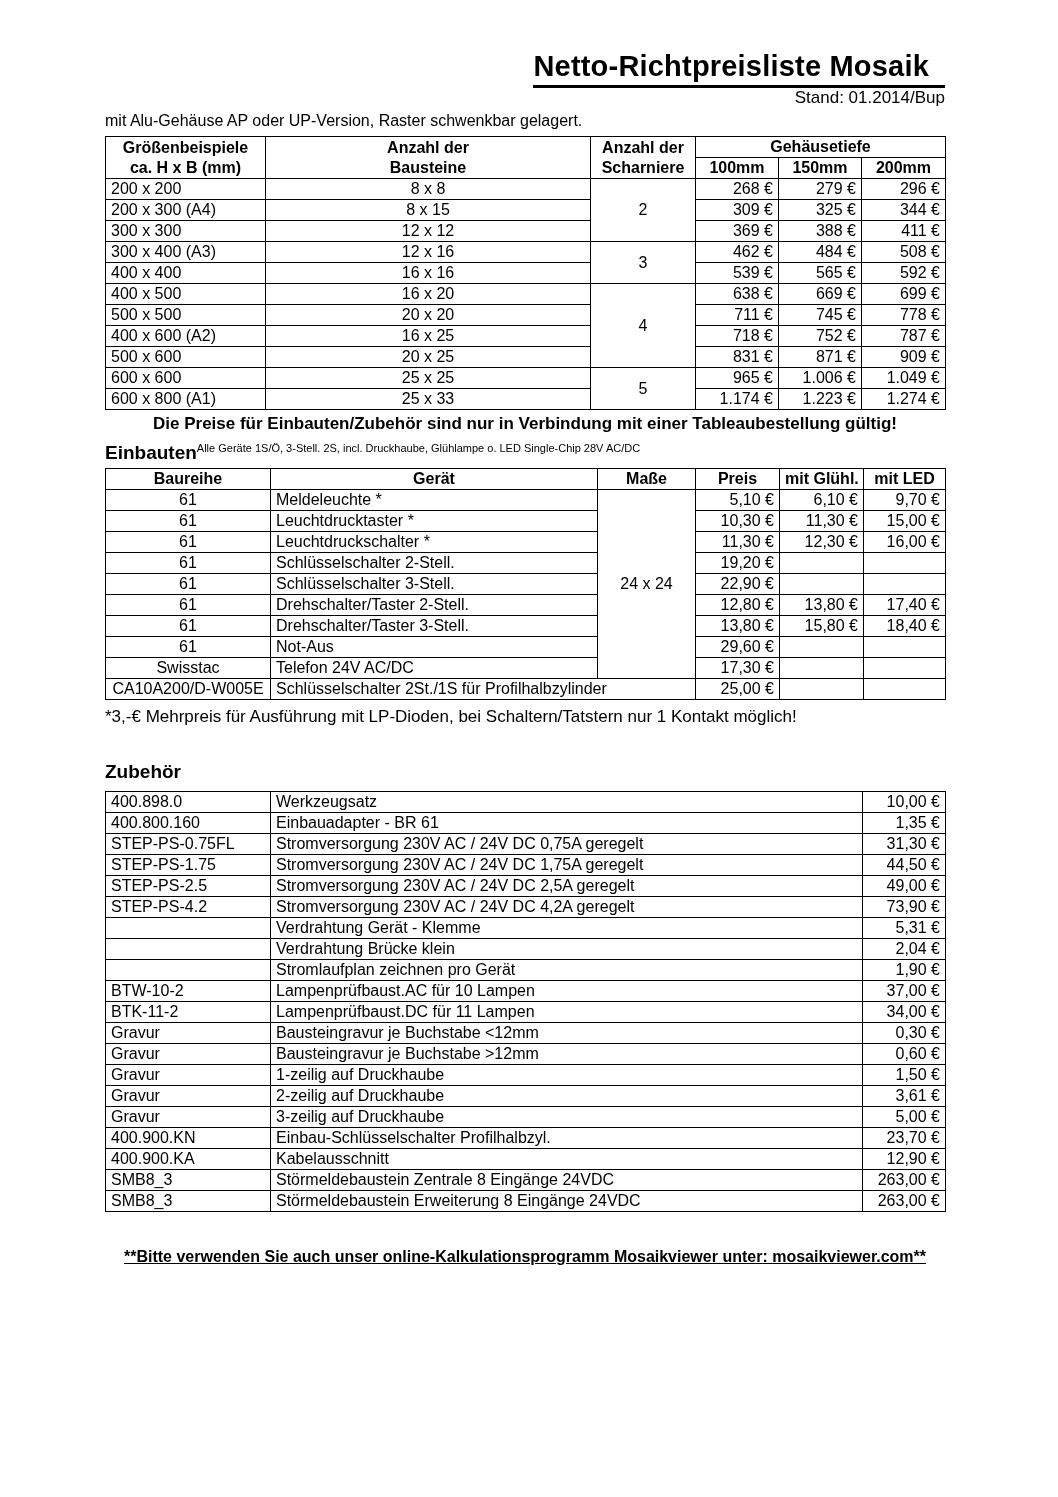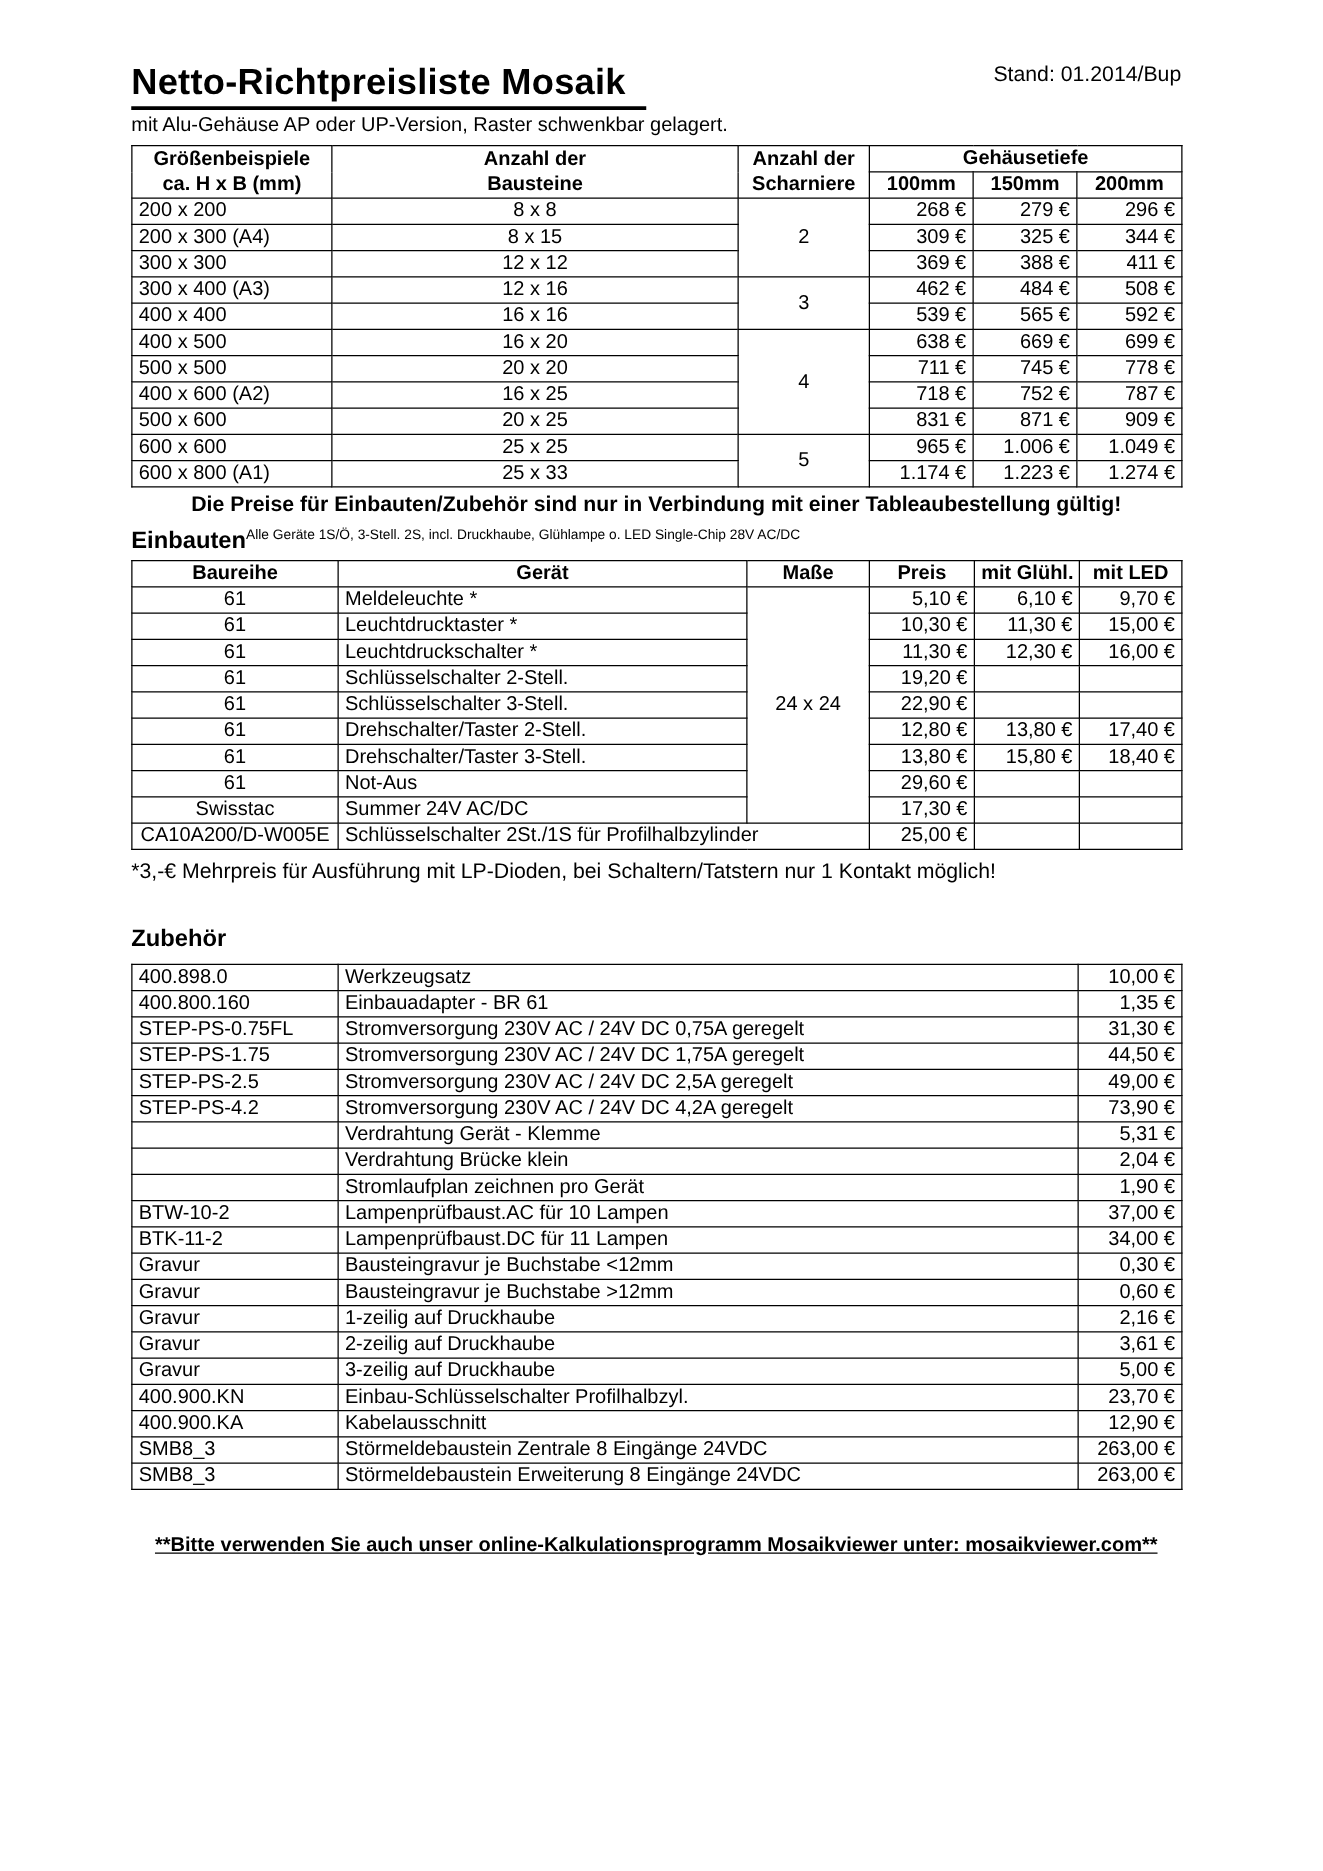--- a/index.html
+++ b/index.html
@@ -1,20 +1,20 @@
 <!DOCTYPE html>
 <html><head>
 <meta charset="utf-8">
 <style>
   * { box-sizing: border-box; }
   html, body { margin: 0; padding: 0; background: #ffffff; }
   body { font-family: "Liberation Sans", sans-serif; color: #000; }
   .page { width: 1058px; min-height: 1497px; background: #fff; padding: 50px 113px 40px 105px; position: relative; }
 
-  .title-row { display: flex; justify-content: space-between; align-items: flex-start; }
+  .title-row { display: flex; justify-content: space-between; align-items: flex-end; flex-direction: column; }
   h1 { font-size: 29px; font-weight: bold; margin: 0; border-bottom: 3px solid #000; padding: 0 16px 2px 0; letter-spacing: 0.2px; }
   .stand { font-size: 17px; }
   .subtitle { font-size: 16px; margin: 4px 0 6px 0; }
 
   table { border-collapse: collapse; table-layout: fixed; width: 840px; }
   th, td { border: 1px solid #000; font-size: 16px; padding: 0 5px; height: 21px; line-height: 20px; white-space: nowrap; overflow: hidden; }
   th { font-weight: bold; text-align: center; }
   .al { text-align: left; }
   .ac { text-align: center; }
   .ar { text-align: right; }
@@ -245,21 +245,21 @@
         </tr>
         <tr>
           <td class="ac">61</td>
           <td class="al">Not-Aus</td>
           <td class="ar">29,60 €</td>
           <td class="ar"></td>
           <td class="ar"></td>
         </tr>
         <tr>
           <td class="ac">Swisstac</td>
-          <td class="al">Summer 24V AC/DC</td>
+          <td class="al">Telefon 24V AC/DC</td>
           <td class="ar">17,30 €</td>
           <td class="ar"></td>
           <td class="ar"></td>
         </tr>
         <tr>
           <td class="ac">CA10A200/D-W005E</td>
           <td class="al" colspan="2">Schlüsselschalter 2St./1S für Profilhalbzylinder</td>
           <td class="ar">25,00 €</td>
           <td class="ar"></td>
           <td class="ar"></td>
@@ -339,21 +339,21 @@
           <td class="ar">0,30 €</td>
         </tr>
         <tr>
           <td class="al">Gravur</td>
           <td class="al">Bausteingravur je Buchstabe &gt;12mm</td>
           <td class="ar">0,60 €</td>
         </tr>
         <tr>
           <td class="al">Gravur</td>
           <td class="al">1-zeilig auf Druckhaube</td>
-          <td class="ar">2,16 €</td>
+          <td class="ar">1,50 €</td>
         </tr>
         <tr>
           <td class="al">Gravur</td>
           <td class="al">2-zeilig auf Druckhaube</td>
           <td class="ar">3,61 €</td>
         </tr>
         <tr>
           <td class="al">Gravur</td>
           <td class="al">3-zeilig auf Druckhaube</td>
           <td class="ar">5,00 €</td>

